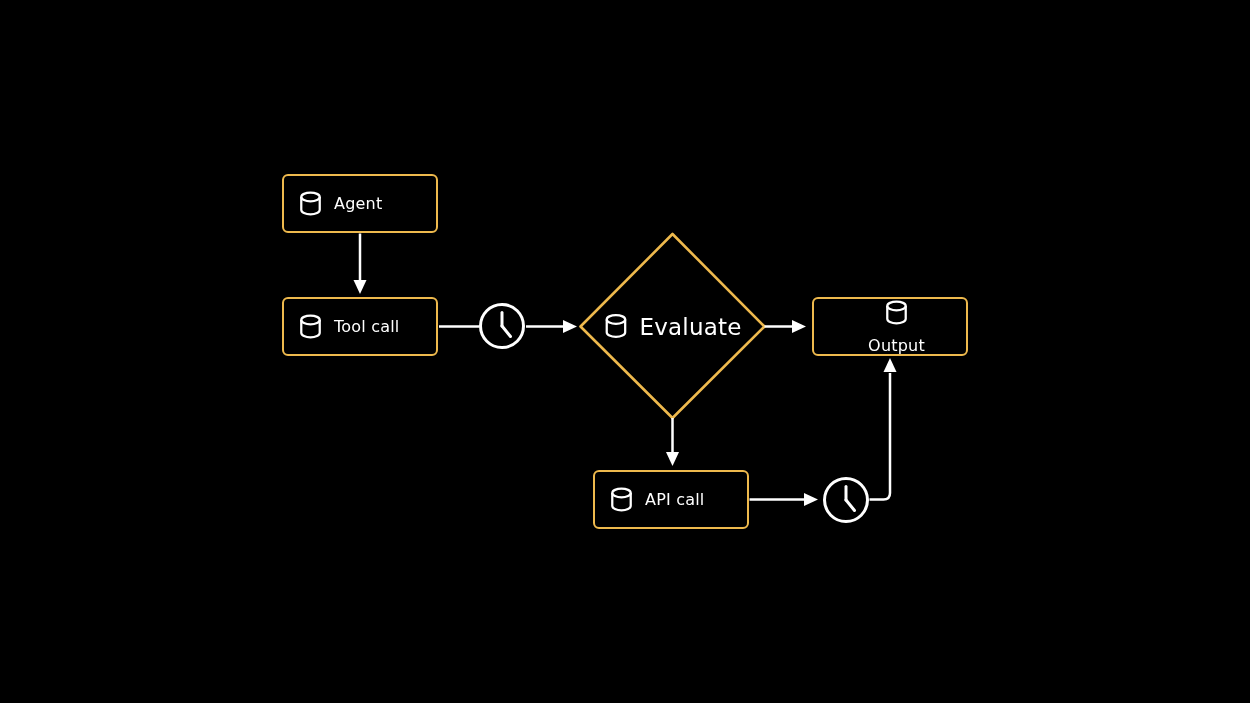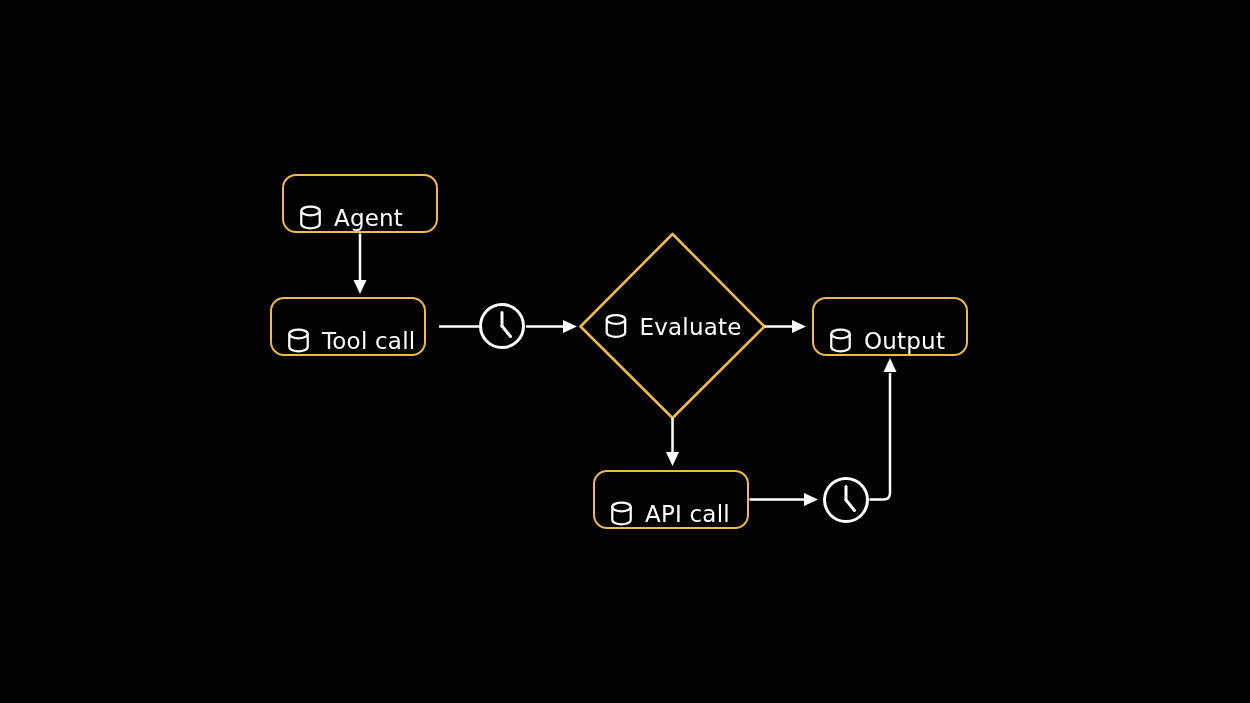--- a/index.html
+++ b/index.html
@@ -18,28 +18,28 @@
     position:relative;width:1250px;height:703px;background:var(--bg);
   }
   .connector-layer{
     position:absolute;left:0;top:0;width:1250px;height:703px;
   }
   .edge-line{stroke:var(--line);stroke-width:2.5;fill:none;}
   .edge-head{fill:var(--line);stroke:none;}
   .diamond-shape{stroke:var(--accent);stroke-width:2.6;fill:var(--bg);stroke-linejoin:round;}
   .node{
     position:absolute;width:156px;height:59px;
-    border:2.5px solid var(--accent);border-radius:14px;
+    border:2.5px solid var(--accent);border-radius:6px;
     background:var(--bg);
-    display:flex;align-items:flex-end;gap:10px;padding-left:13px;
-    color:var(--text);font-size:23px;letter-spacing:0.2px;white-space:nowrap;
+    display:flex;align-items:center;gap:10px;padding-left:13px;
+    color:var(--text);font-size:16px;letter-spacing:0.2px;white-space:nowrap;
   }
   .node-agent{left:282px;top:174px;}
-  .node-tool-call{left:270px;top:297px;}
-  .node-output{left:812px;top:297px;}
+  .node-tool-call{left:282px;top:297px;}
+  .node-output{left:812px;top:297px;flex-direction:column;}
   .node-api-call{left:593px;top:470px;gap:10px;}
   .diamond-content{
     position:absolute;left:672px;top:326px;transform:translate(-50%,-50%);
     display:flex;align-items:center;gap:10px;
     color:var(--text);font-size:23px;letter-spacing:0.2px;white-space:nowrap;
   }
   .db-icon{width:27px;height:27px;flex:0 0 27px;display:block;}
   .db-icon ellipse,.db-icon path{stroke:var(--line);stroke-width:2;fill:none;}
   .clock{position:absolute;width:48px;height:48px;}
   .clock-1{left:478px;top:302px;}

